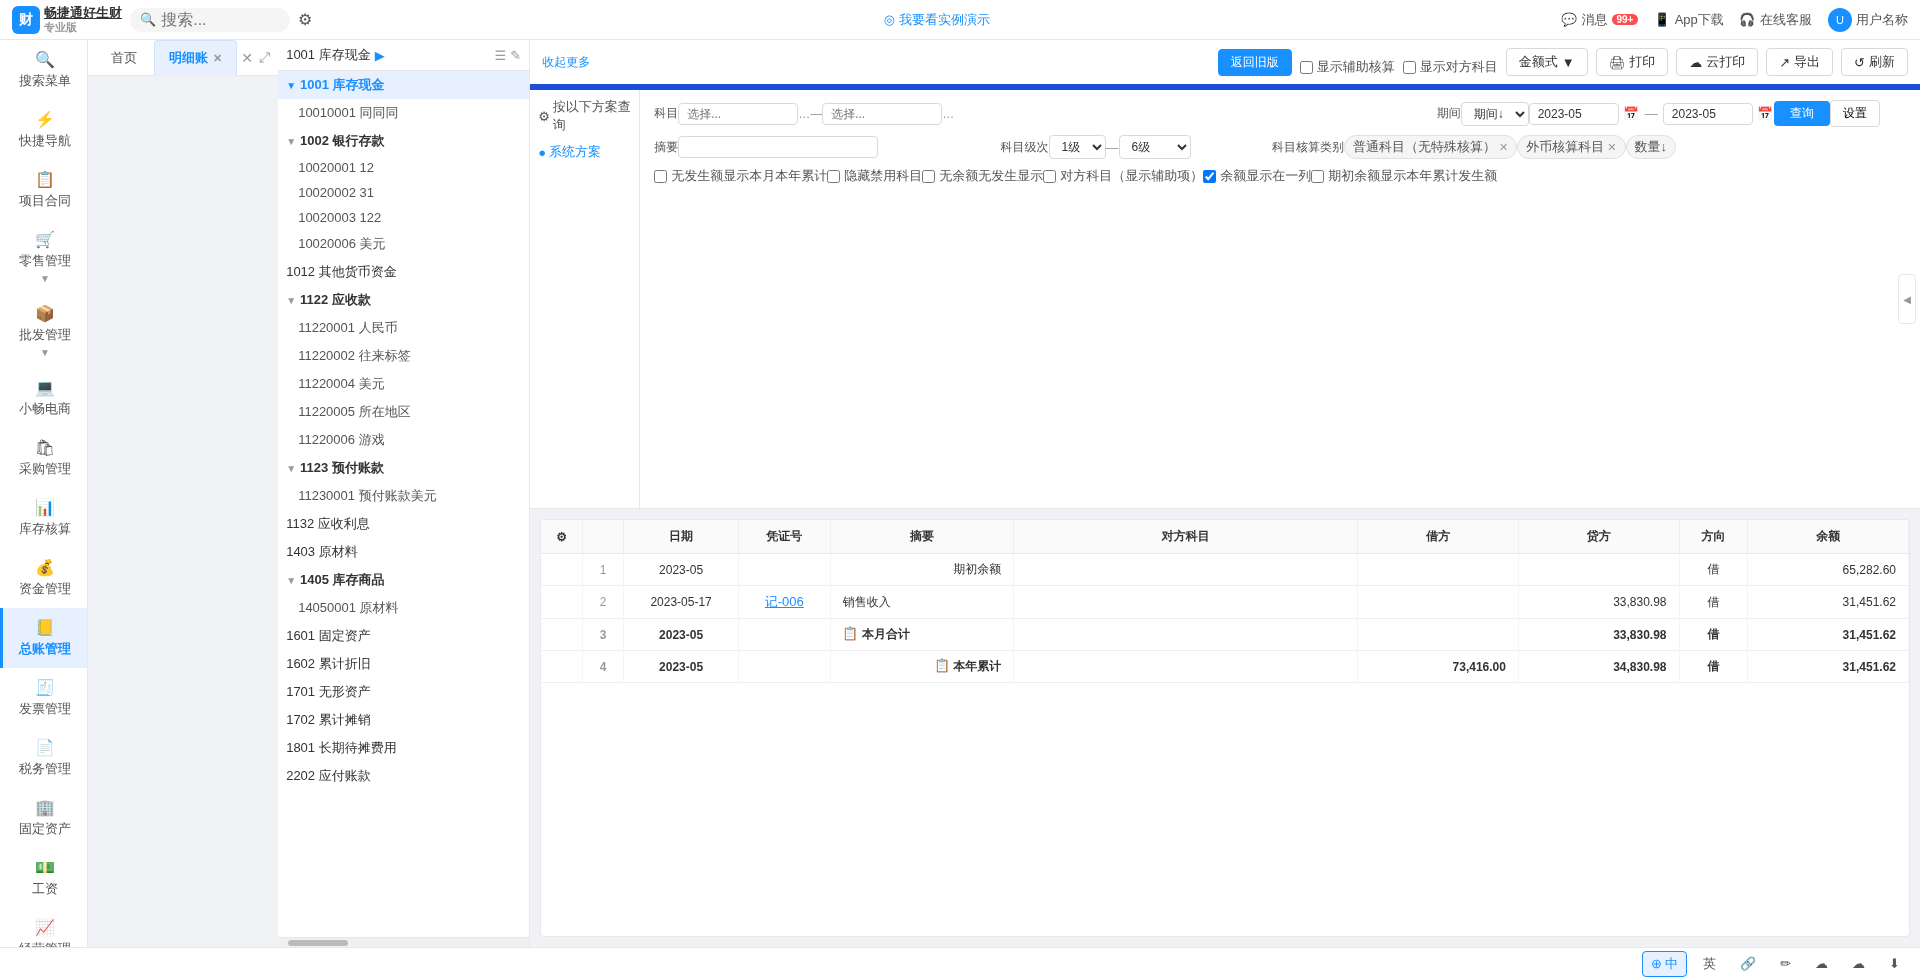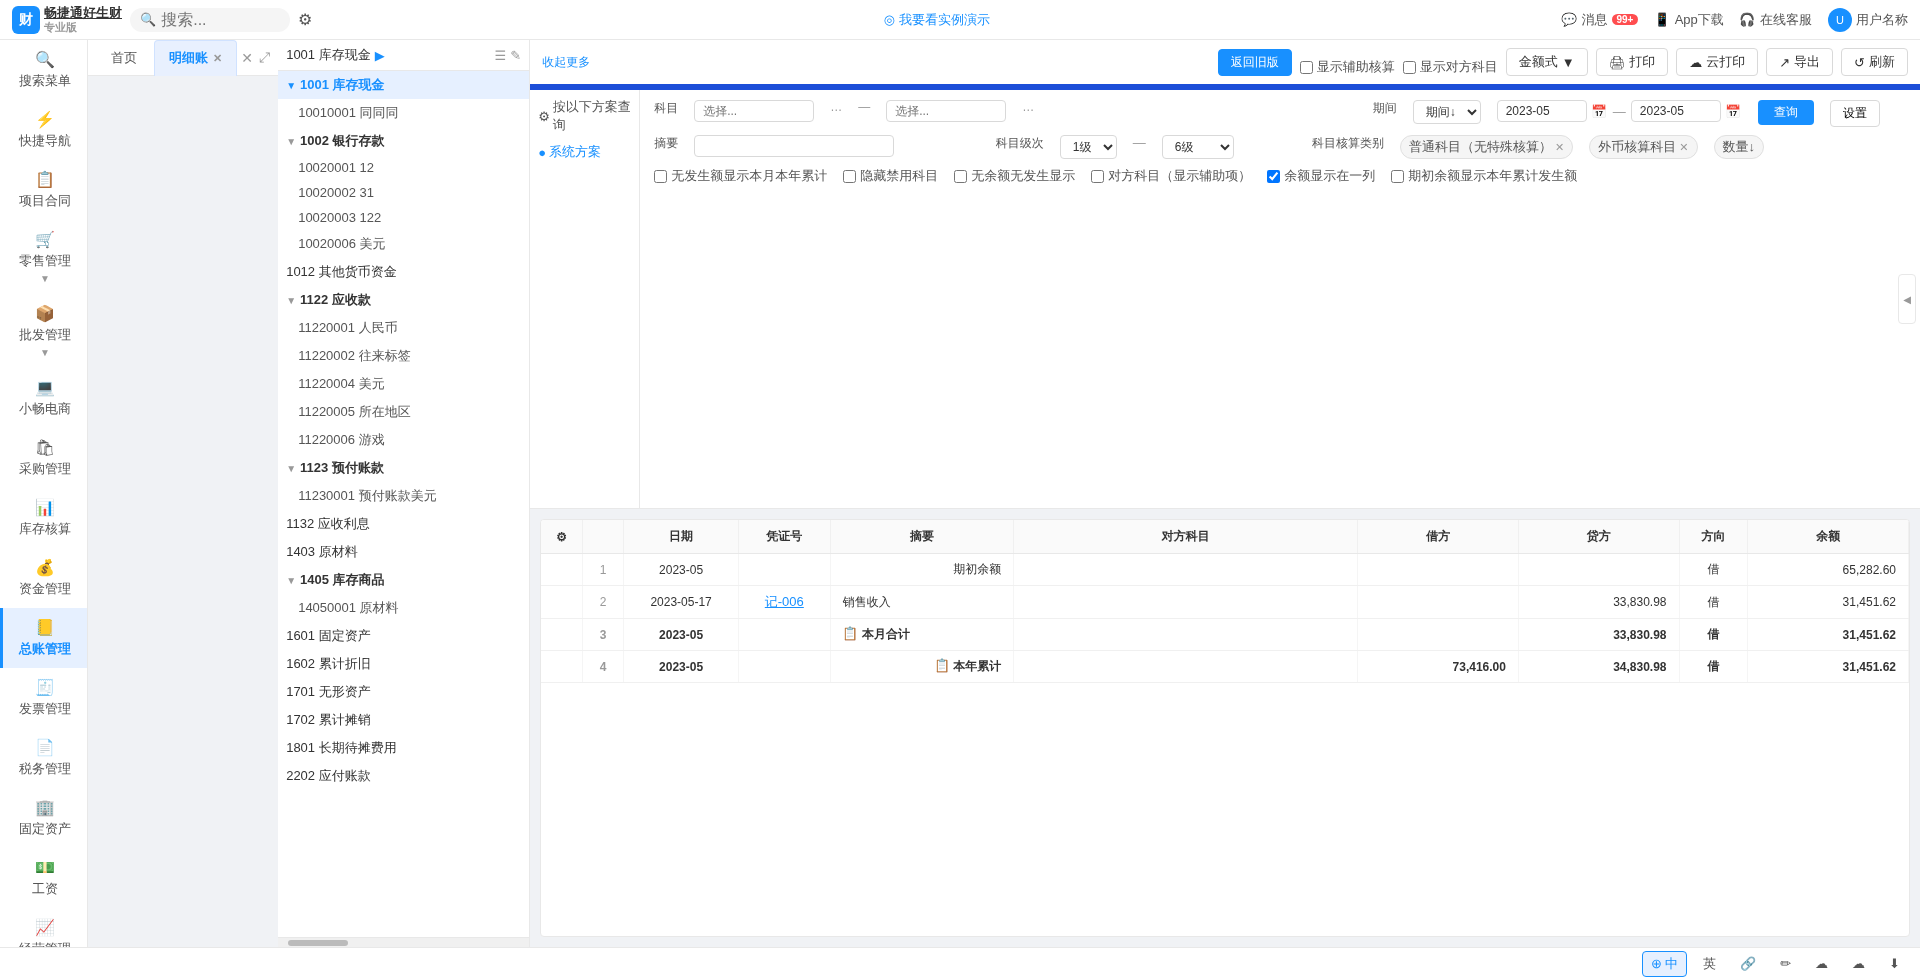--- a/index.html
+++ b/index.html
@@ -62,21 +62,21 @@
 
     
     .toolbar { display: flex; align-items: center; justify-content: space-between; padding: 8px 12px; background: #fff; border-bottom: 6px solid #1d4ed8; flex-shrink: 0; }
     .toolbar-left { display: flex; align-items: center; gap: 8px; }
     .toolbar-right { display: flex; align-items: flex-end; gap: 8px; }
     .btn { padding: 4px 12px; border-radius: 4px; cursor: pointer; font-size: 12px; border: 1px solid #d9d9d9; background: #fff; color: #333; display: flex; align-items: center; gap: 4px; }
     .btn-primary { background: #1890ff; color: #fff; border-color: #1890ff; }
     .btn-more { color: #1890ff; border: none; background: none; font-size: 12px; cursor: pointer; display: flex; align-items: center; gap: 3px; }
     .checkbox-group { display: flex; align-items: center; gap: 4px; font-size: 12px; color: #555; }
     .checkbox-group input { cursor: pointer; }
-    .filter-row { display: flex; align-items: flex-start; gap: 16px; margin-bottom: 8px; }
+    .filter-row { display: flex; align-items: center; gap: 0; margin-bottom: 8px; }
     .filter-row:last-child { margin-bottom: 0; }
     .filter-label { color: #555; font-size: 12px; white-space: nowrap; }
     .filter-input { border: 1px solid #d9d9d9; border-radius: 4px; padding: 3px 8px; font-size: 12px; color: #999; outline: none; min-width: 80px; }
     .filter-select { border: 1px solid #d9d9d9; border-radius: 4px; padding: 3px 8px; font-size: 12px; color: #333; outline: none; background: #fff; cursor: pointer; }
     .filter-date { display: flex; align-items: center; gap: 5px; }
     .date-input { border: 1px solid #d9d9d9; border-radius: 4px; padding: 3px 8px; font-size: 12px; color: #333; outline: none; width: 90px; }
     .tag { background: #f5f5f5; border: 1px solid #e0e0e0; border-radius: 12px; padding: 2px 8px; font-size: 11px; color: #555; display: flex; align-items: center; gap: 3px; }
     .tag .remove { color: #999; cursor: pointer; font-size: 11px; }
     .filter-checkbox { display: flex; align-items: center; gap: 4px; font-size: 12px; color: #555; }
     .filter-checkbox input { cursor: pointer; }

